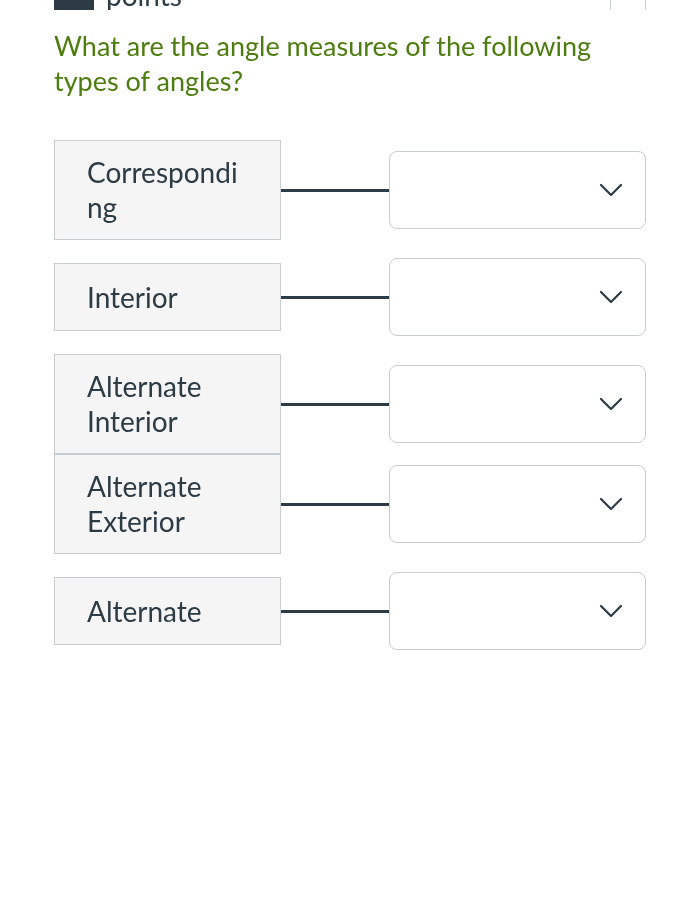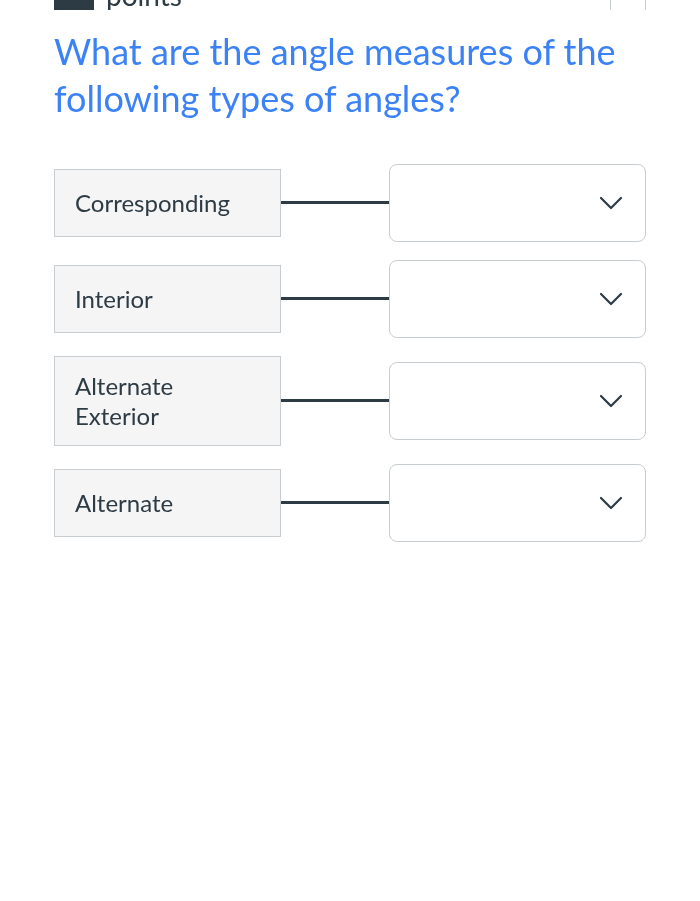--- a/index.html
+++ b/index.html
@@ -51,45 +51,45 @@
       border: 1px solid #c7cdd1;
       border-radius: 4px;
       display: flex;
       align-items: center;
       justify-content: center;
     }
     .question-container {
       padding: 18px 54px 0 54px;
     }
     .question-text {
-      font-size: 36px;
+      font-size: 27px;
       line-height: 1.3;
-      color: #3b82f6;
+      color: #4d7c0f;
       font-weight: 400;
       margin-bottom: 42px;
     }
     .match-rows {
       display: flex;
       flex-direction: column;
     }
     .match-row {
       display: flex;
       align-items: center;
       margin-bottom: 18px;
     }
     .match-row.tight {
       margin-bottom: 0;
     }
     .label-box {
       width: 228px;
       min-height: 68px;
       background: #f5f5f5;
       border: 1px solid #c7cdd1;
-      padding: 14px 20px;
-      font-size: 24px;
+      padding: 14px 32px;
+      font-size: 28px;
       color: #2d3b45;
       line-height: 1.25;
       display: flex;
       align-items: center;
     }
     .connector {
       width: 108px;
       height: 3px;
       background: #2d3b45;
       flex-shrink: 0;
@@ -156,20 +156,31 @@
       <div class="connector"></div>
       <div class="dropdown">
         <span class="chevron-down">
           <svg viewBox="0 0 24 14" fill="none" stroke="#2d3b45" stroke-width="2.2" stroke-linecap="round" stroke-linejoin="round">
               <polyline points="2,2 12,12 22,2"></polyline>
             </svg>
         </span>
       </div>
     </div>
 
+    <div class="match-row tight">
+      <div class="label-box">Alternate Interior</div>
+      <div class="connector"></div>
+      <div class="dropdown">
+        <span class="chevron-down">
+          <svg viewBox="0 0 24 14" fill="none" stroke="#2d3b45" stroke-width="2.2" stroke-linecap="round" stroke-linejoin="round">
+              <polyline points="2,2 12,12 22,2"></polyline>
+            </svg>
+        </span>
+      </div>
+    </div>
 
     <div class="match-row">
       <div class="label-box">Alternate Exterior</div>
       <div class="connector"></div>
       <div class="dropdown">
         <span class="chevron-down">
           <svg viewBox="0 0 24 14" fill="none" stroke="#2d3b45" stroke-width="2.2" stroke-linecap="round" stroke-linejoin="round">
               <polyline points="2,2 12,12 22,2"></polyline>
             </svg>
         </span>

